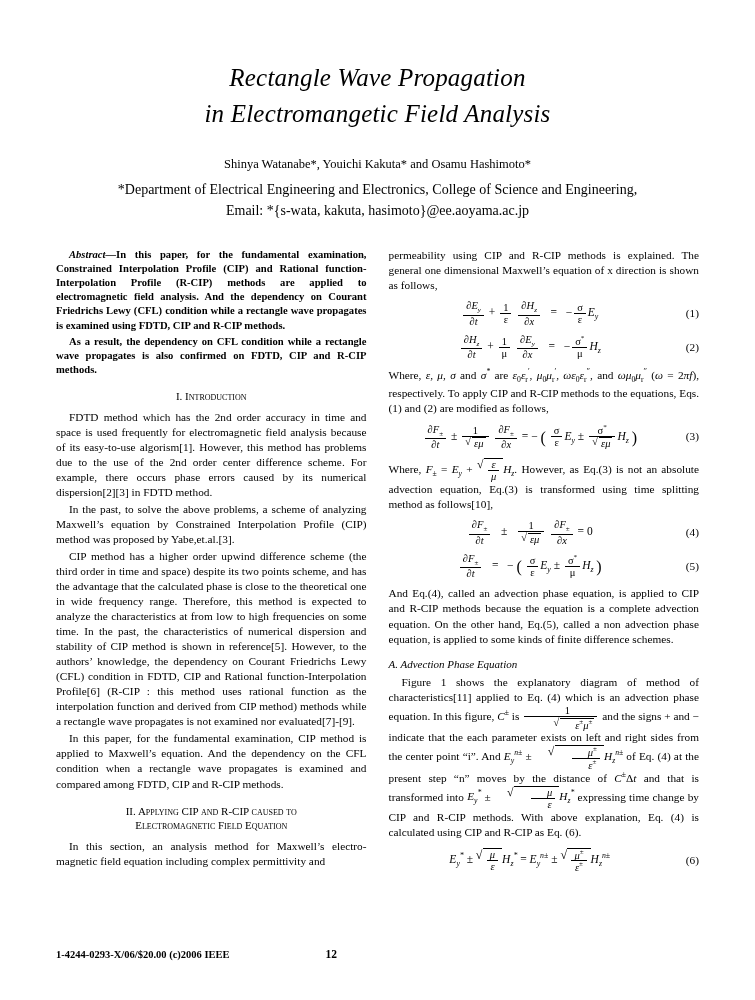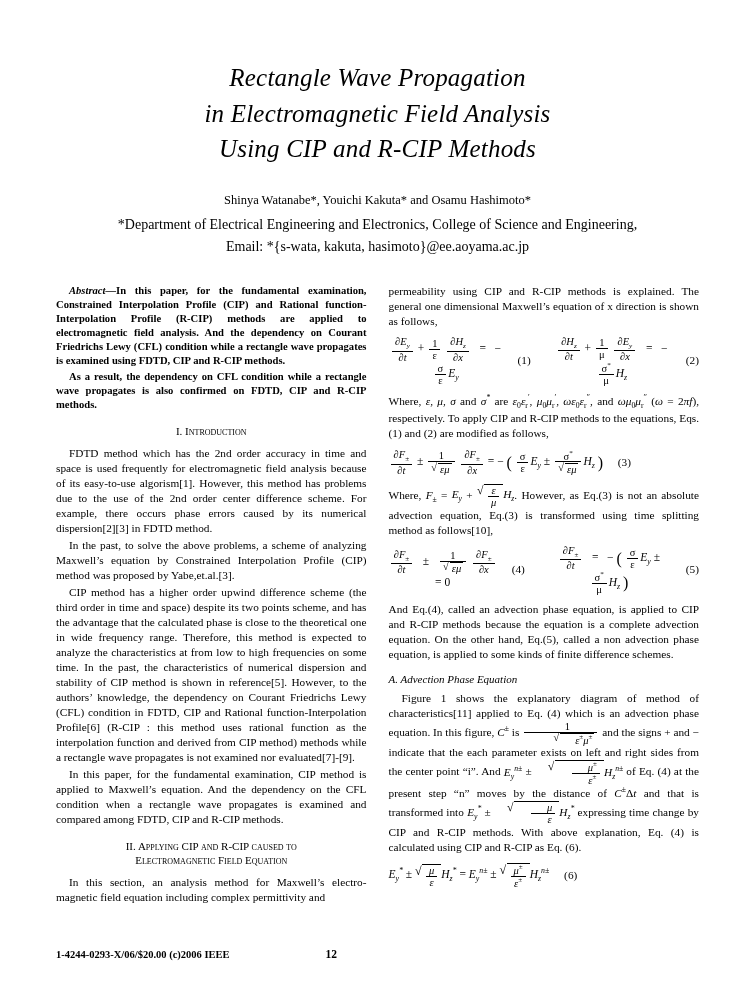--- a/index.html
+++ b/index.html
@@ -87,22 +87,22 @@
     font-size: 11px;
     font-weight: normal;
     font-style: italic;
     margin: 10px 0 4px 0;
     text-indent: 0;
   }
   
   .eqblock {
     margin: 7px 0 7px 0;
     display: flex;
-    flex-direction: row;
-    gap: 22px;
+    flex-direction: column;
+    gap: 7px;
   }
   .eqrow {
     display: flex;
     align-items: center;
     font-size: 11.5px;
   }
   .eqbody {
     flex: 1;
     text-align: center;
     font-family: "Liberation Serif", serif;
@@ -167,22 +167,21 @@
     margin-left: 96px;
   }
 </style>
 </head>
 <body>
 
 <div class="page">
 
   <h1 class="title">
     <span class="line">Rectangle Wave Propagation</span>
-    <span class="line">in Electromagnetic Field Analysis</span>
-    <span class="line">Using CIP and R-CIP Methods</span>
+    <span class="line">in Electromangetic Field Analysis</span>
   </h1>
 
   <div class="authors">Shinya Watanabe*, Youichi Kakuta* and Osamu Hashimoto*</div>
 
   <div class="affil">
     <span class="ln">*Department of Electrical Engineering and Electronics, College of Science and Engineering,</span>
     <span class="ln">Email: *{s-wata, kakuta, hasimoto}@ee.aoyama.ac.jp</span>
   </div>
 
   <div class="cols">

